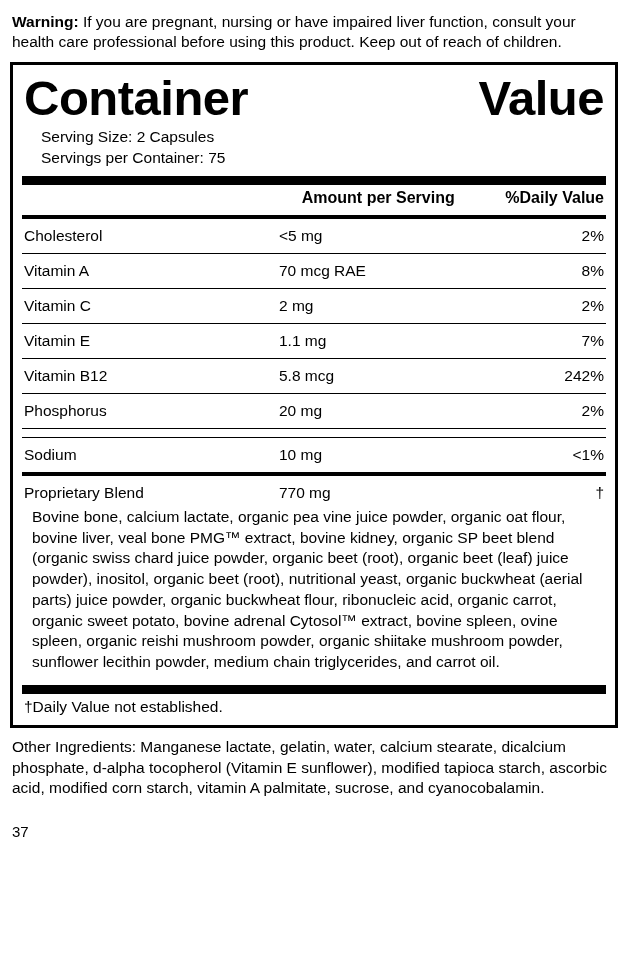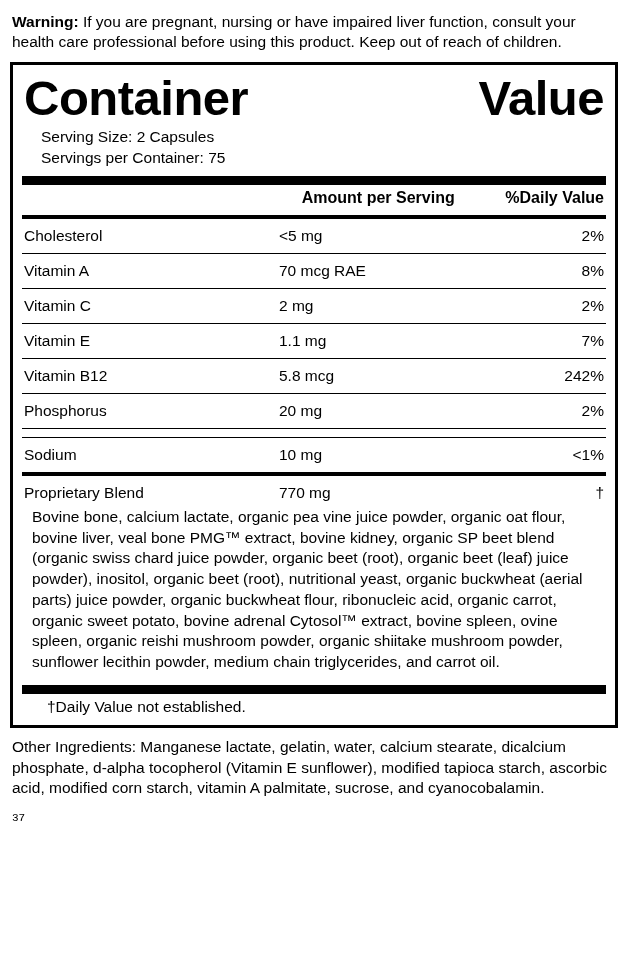--- a/index.html
+++ b/index.html
@@ -105,33 +105,31 @@
   }
   .blend-desc {
     font-size: 15.5px;
     line-height: 1.34;
     padding: 1px 3px 5px 10px;
   }
 
   .footnote {
     font-size: 15.5px;
     padding: 4px 2px 2px 2px;
-    margin-left: 23px;
   }
 
   .other {
     font-size: 15.5px;
     line-height: 1.34;
     margin: 9px 2px 0 2px;
   }
 
   .page-num {
-    font-size: 11px;
-    margin: 13px 2px 0 2px;
-    font-family: Liberation Mono, monospace;
+    font-size: 15px;
+    margin: 24px 2px 0 2px;
   }
 </style>
 </head>
 <body>
 
 <div class="page">
 
   <p class="warning"><span class="w-label">Warning:</span><span> If you are pregnant, nursing or have impaired liver function, consult your health care professional before using this product. Keep out of reach of children.</span></p>
 
   <div class="panel">

